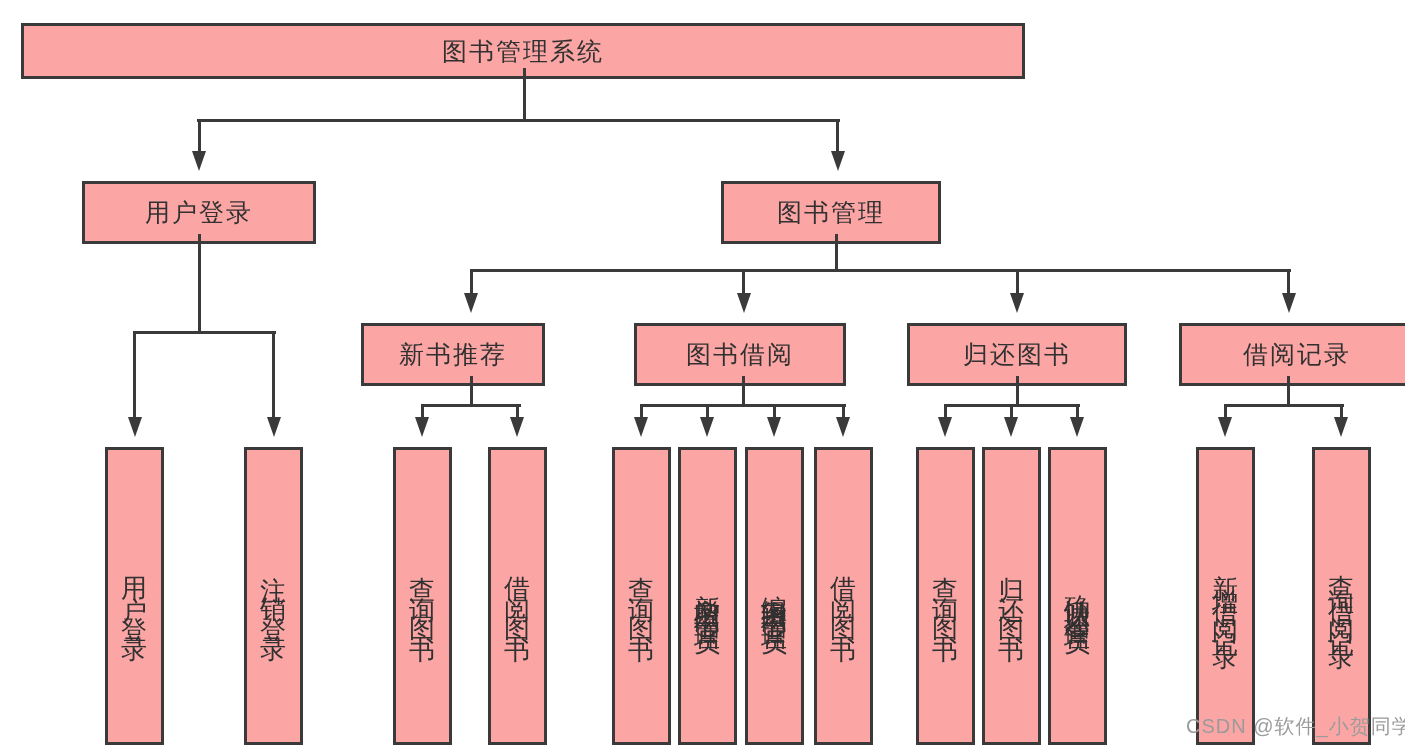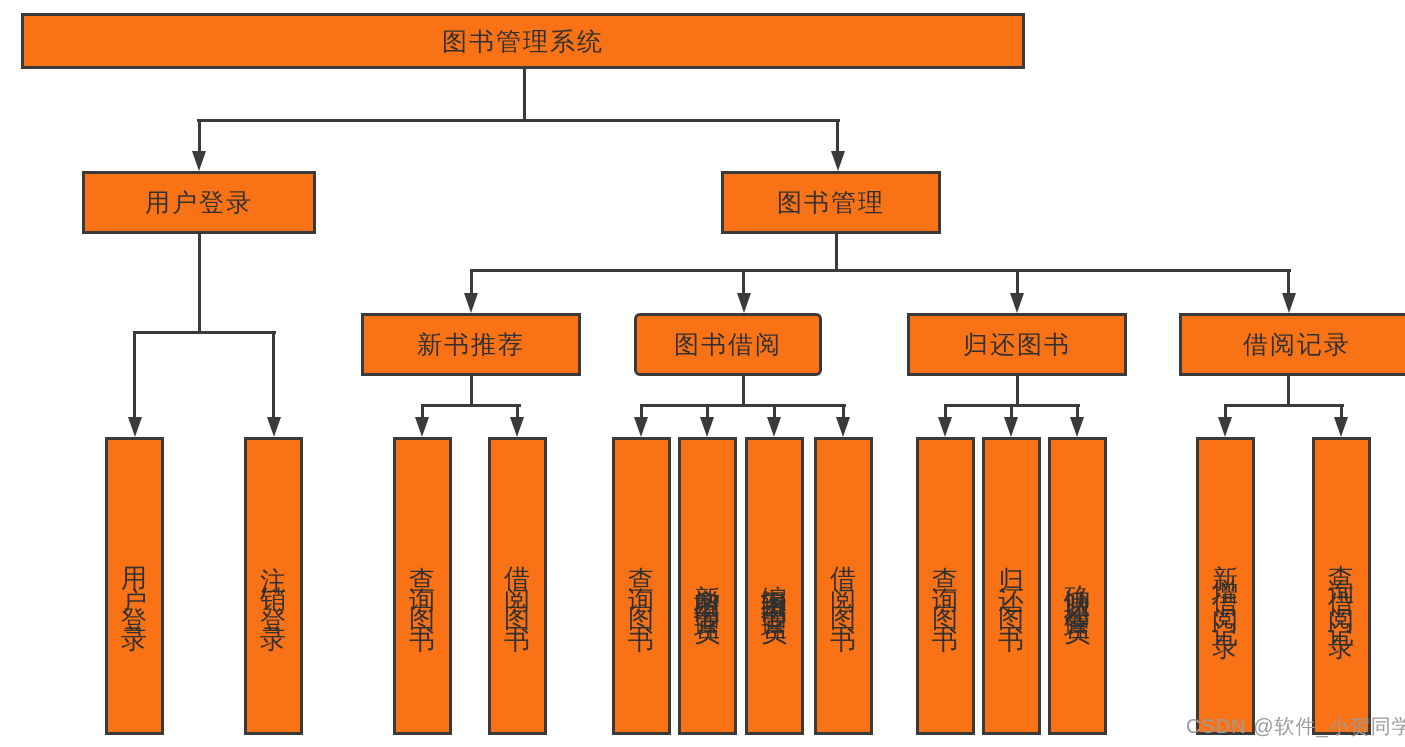--- a/index.html
+++ b/index.html
@@ -2,21 +2,21 @@
 <html style="--line: #3a3a3a; --text: #313131; --wm: #9b9b9b; --bg: #ffffff;"><head>
 <meta charset="utf-8">
 <style>
   html,body{margin:0;padding:0;background:#ffffff;}
   .canvas{
     position:relative;width:1405px;height:747px;background:var(--bg,#ffffff);
     font-family:"Liberation Sans",sans-serif;color:var(--text,#313131);overflow:hidden;
   }
   .box{
     position:absolute;box-sizing:border-box;border:3px solid var(--line,#3a3a3a);
-    background:#f97316;display:flex;align-items:center;justify-content:center;
+    background:#fca5a5;display:flex;align-items:center;justify-content:center;margin-top:10px;
   }
   .hbox{font-size:25px;letter-spacing:2px;white-space:nowrap;}
   .vbox span{
     writing-mode:vertical-rl;text-orientation:mixed;
     font-size:26px;line-height:1;white-space:nowrap;
   }
   .sp-l{letter-spacing:20px;}
   .sp-m{letter-spacing:14px;}
   .sp-s{letter-spacing:5px;}
   .vl{position:absolute;width:3px;background:var(--line,#3a3a3a);}
@@ -65,24 +65,24 @@
   <div class="hl" style="left:470px;top:269px;width:821px;"></div>
   <div class="vl" style="left:470px;top:272px;height:22px;"></div>
   <div class="ah" style="left:464px;top:293px;"></div>
   <div class="vl" style="left:742px;top:272px;height:22px;"></div>
   <div class="ah" style="left:737px;top:293px;"></div>
   <div class="vl" style="left:1016px;top:272px;height:22px;"></div>
   <div class="ah" style="left:1010px;top:293px;"></div>
   <div class="vl" style="left:1287px;top:272px;height:22px;"></div>
   <div class="ah" style="left:1282px;top:293px;"></div>
 
-  <div class="box hbox" style="left:361px;top:313px;width:220px;height:63px;">
+  <div class="box hbox" style="left:361px;top:313px;width:184px;height:63px;">
     <span>新书推荐</span>
   </div>
-  <div class="box hbox" style="left:634px;top:313px;width:188px;height:63px;border-radius:6px;">
+  <div class="box hbox" style="left:634px;top:313px;width:212px;height:63px;">
     <span>图书借阅</span>
   </div>
   <div class="box hbox" style="left:907px;top:313px;width:220px;height:63px;">
     <span>归还图书</span>
   </div>
   <div class="box hbox" style="left:1179px;top:313px;width:236px;height:63px;">
     <span>借阅记录</span>
   </div>
 
   <div class="vl" style="left:470px;top:376px;height:30px;"></div>

